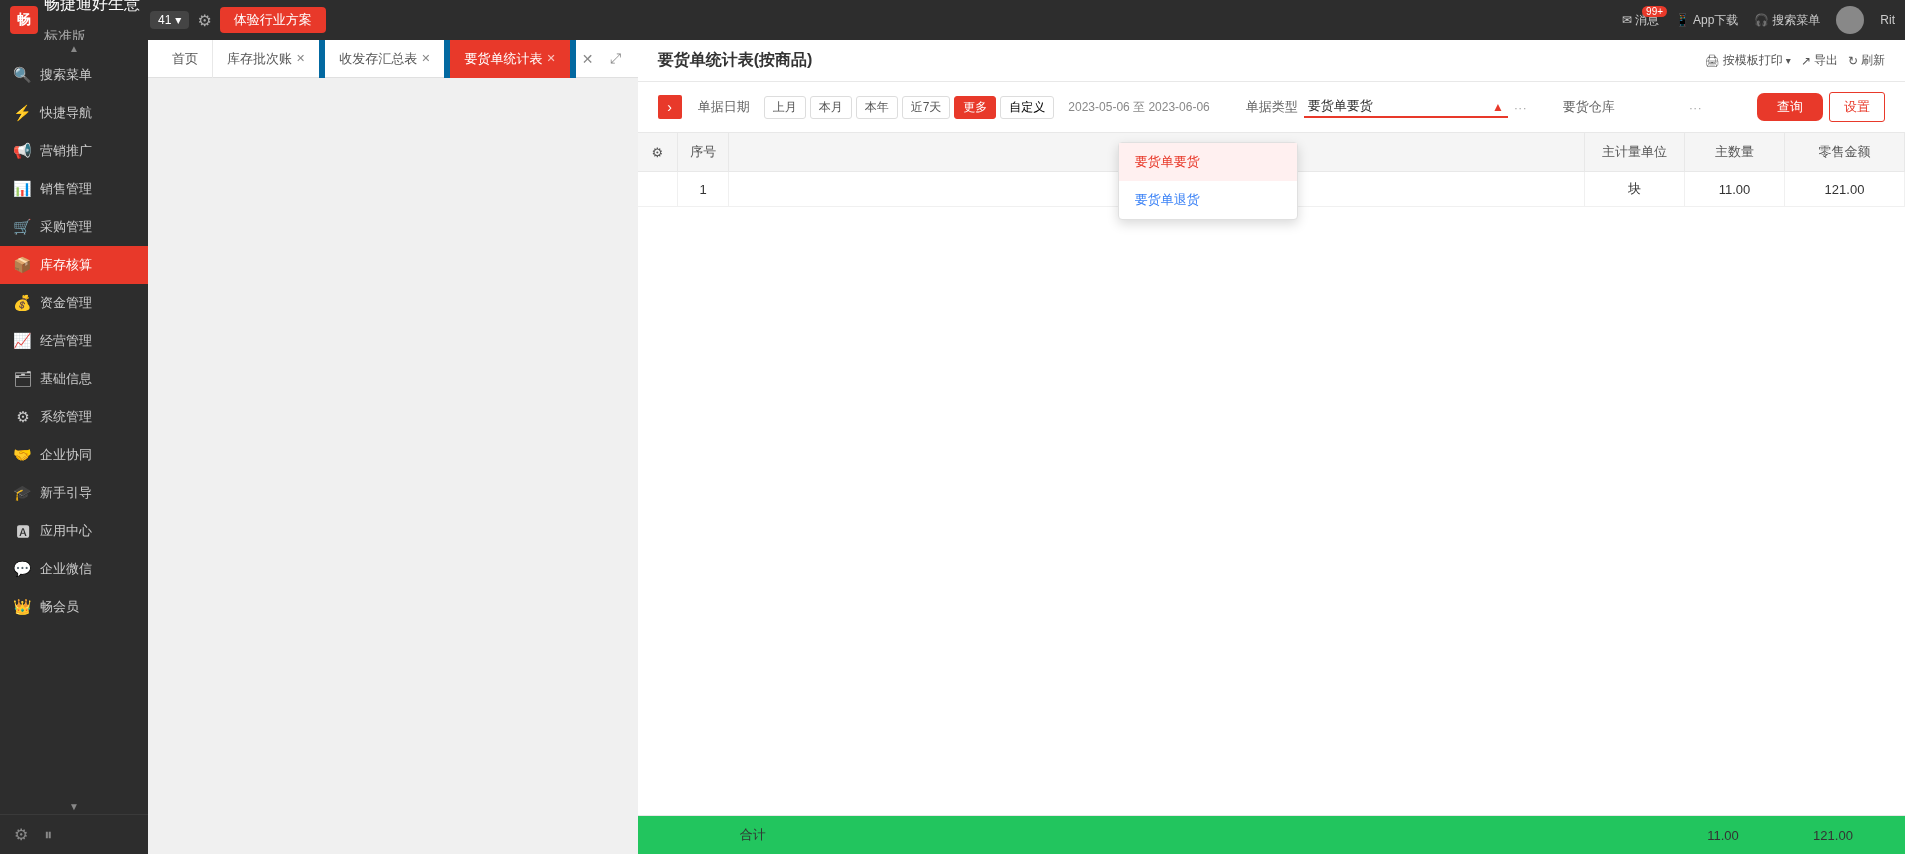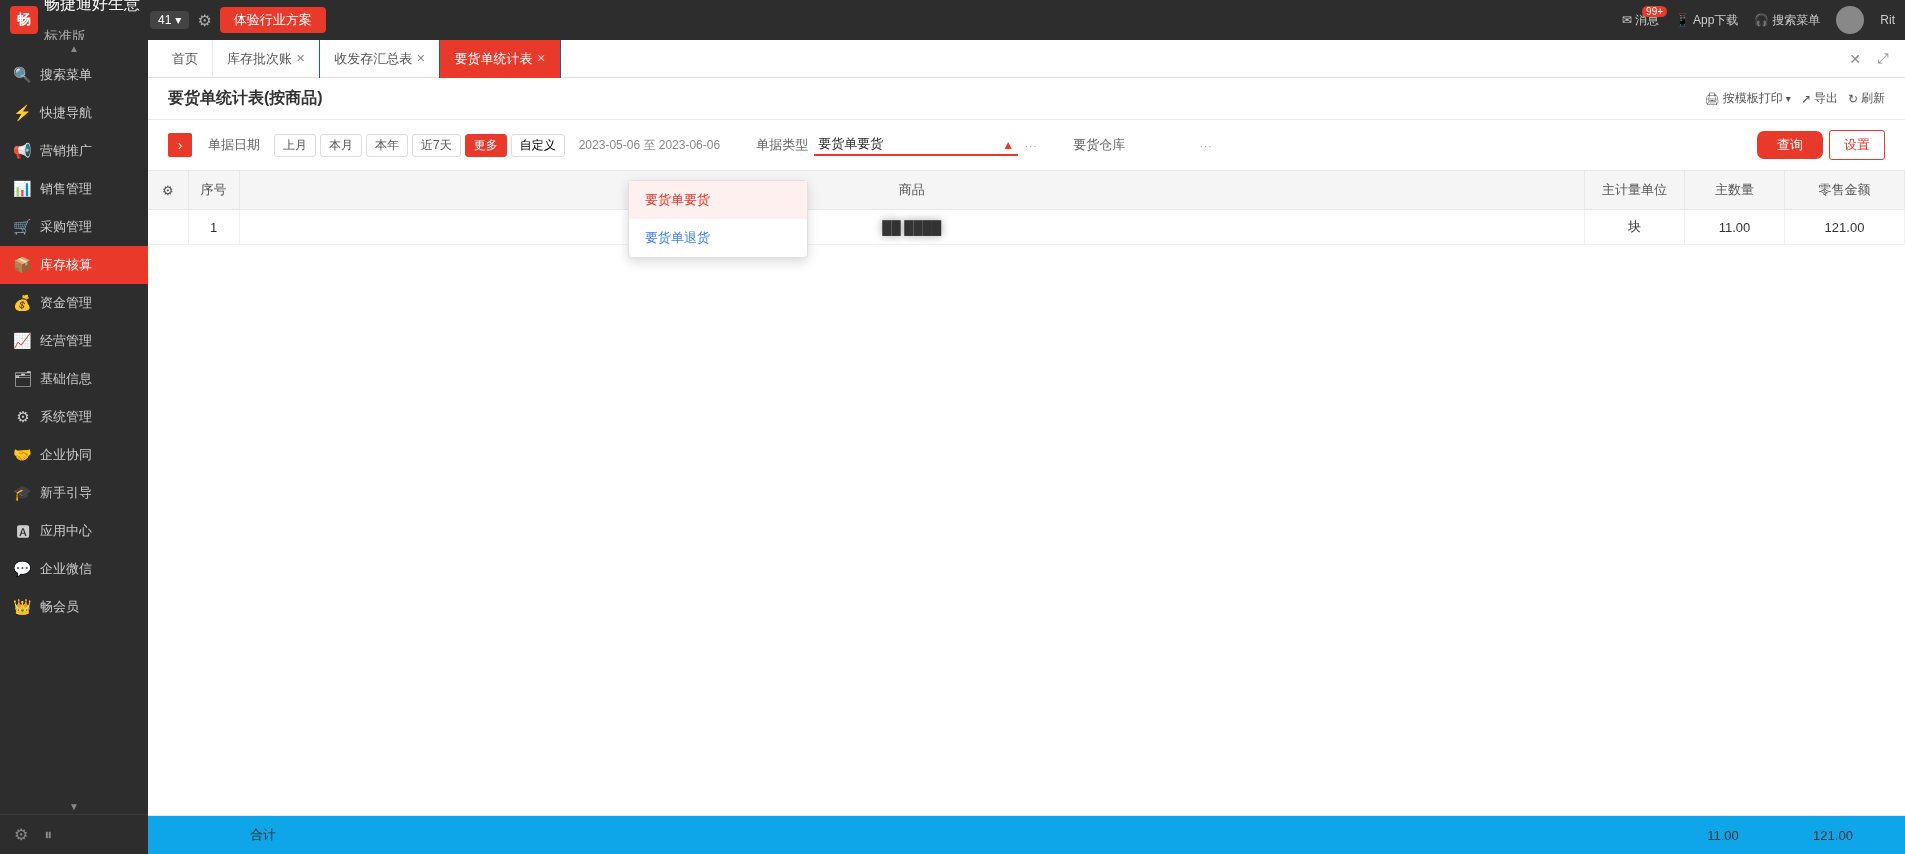--- a/index.html
+++ b/index.html
@@ -149,21 +149,21 @@
       justify-content: center;
       color: #888;
       cursor: pointer;
       font-size: 10px;
     }
 
     
     .content-area {
       flex: 1;
       display: flex;
-      flex-direction: column;
+      flex-direction: row;
       overflow: hidden;
       background: #f0f0f0;
     }
 
     
     .tab-bar {
       display: flex;
       align-items: center;
       background: #fff;
       border-bottom: 1px solid #e0e0e0;
@@ -173,21 +173,21 @@
     }
     .tab-item {
       display: flex;
       align-items: center;
       gap: 4px;
       padding: 0 14px;
       height: 38px;
       cursor: pointer;
       font-size: 13px;
       color: #555;
-      border-right: 1px solid #0369a1;
+      border-right: 6px solid #0369a1;
       white-space: nowrap;
     }
     .tab-item.active {
       background: #e8392a;
       color: #fff;
     }
     .tab-item .tab-close {
       font-size: 11px;
       opacity: 0.7;
     }
@@ -424,21 +424,21 @@
       width: 40px;
     }
     .col-number { width: 50px; }
     .col-product { min-width: 180px; }
     .col-unit { width: 100px; }
     .col-qty { width: 100px; }
     .col-amount { width: 120px; }
 
     
     .table-footer {
-      background: #0ea5e9;
+      background: #22c55e;
       display: flex;
       align-items: center;
       padding: 10px 12px;
       border-top: 1px solid #e8e8e8;
       font-size: 13px;
       color: #333;
       flex-shrink: 0;
     }
     .footer-qty {
       width: 100px;

